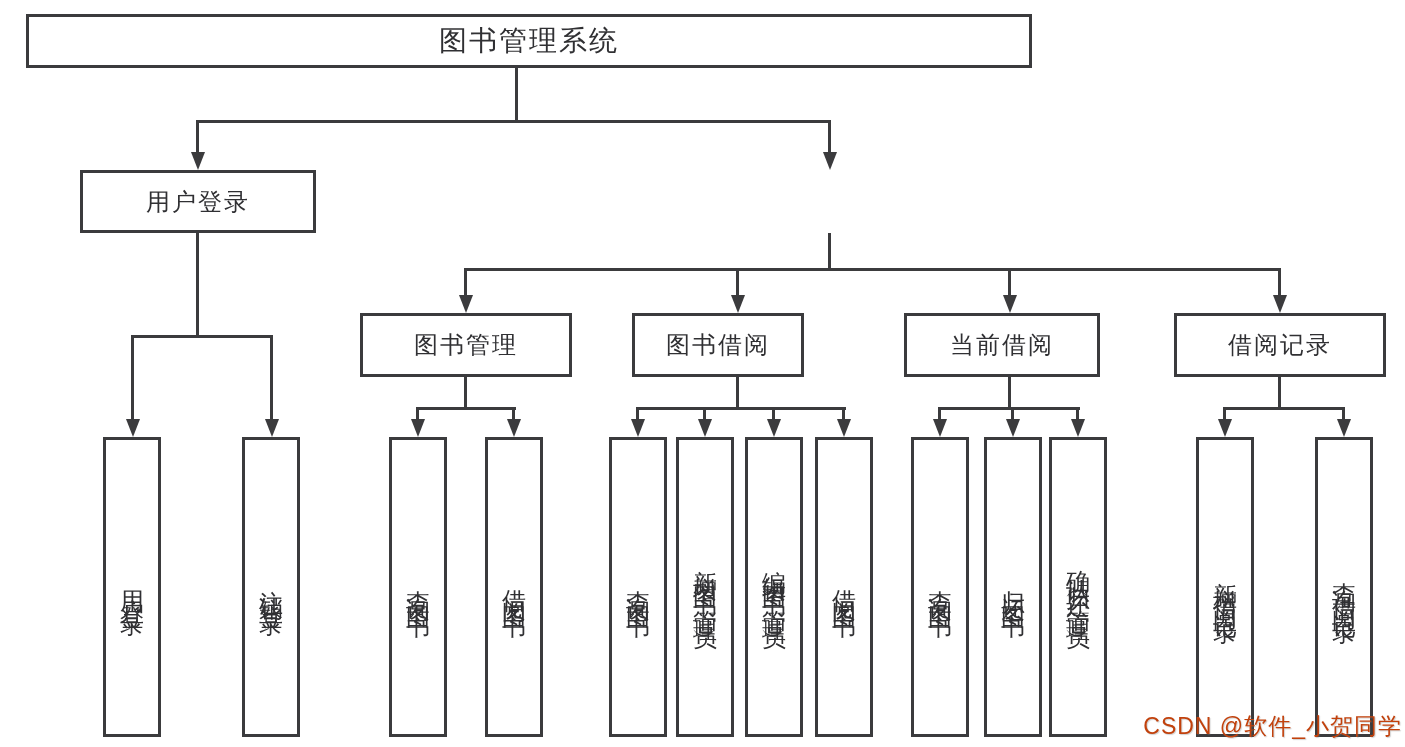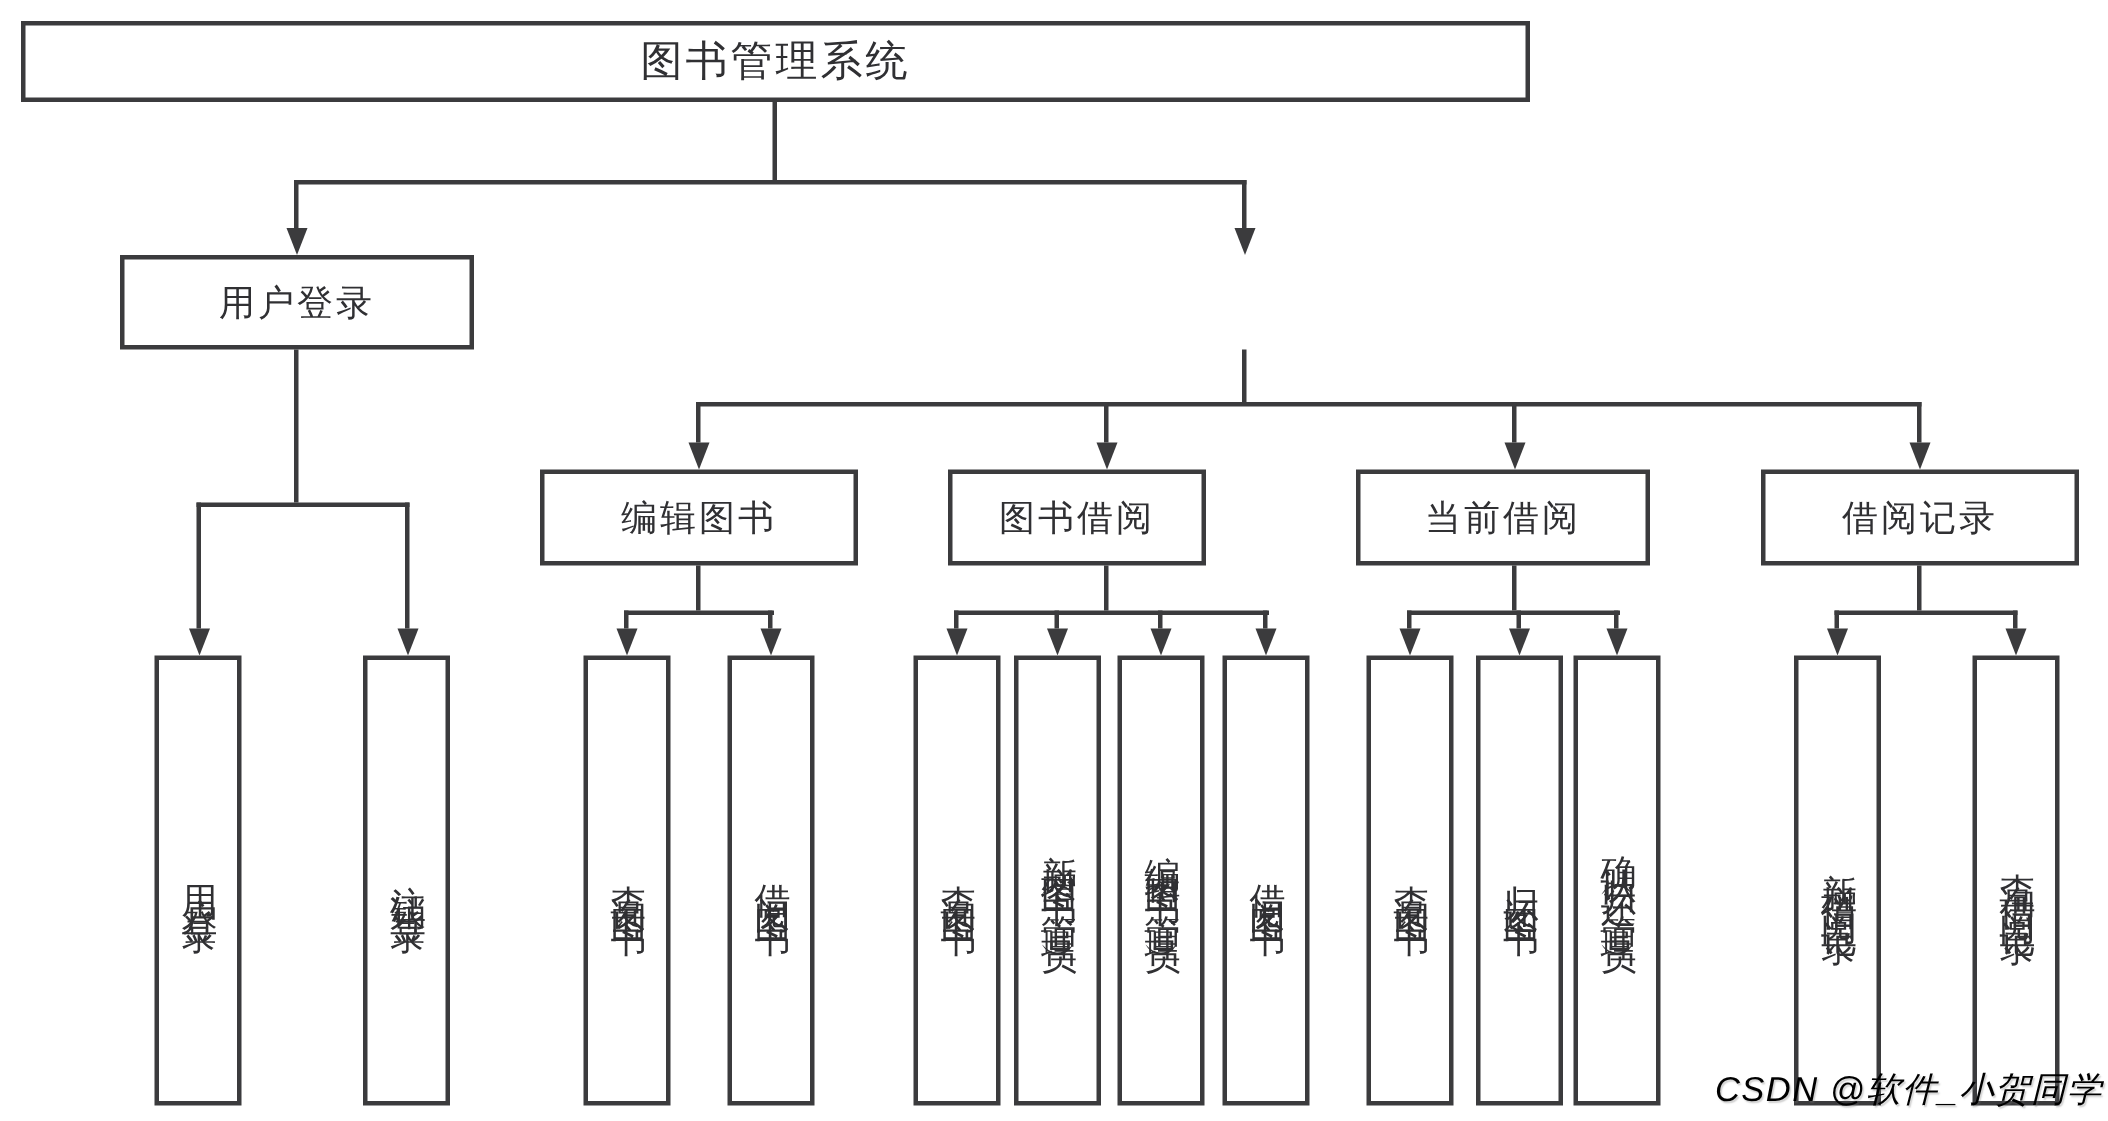--- a/index.html
+++ b/index.html
@@ -4,41 +4,40 @@
 <style>
   html,body{margin:0;padding:0;background:#ffffff;}
   body{font-family:"Liberation Sans","DejaVu Sans",sans-serif;}
   #canvas{position:relative;width:1405px;height:747px;background:#ffffff;overflow:hidden;}
   .box{
     position:absolute;box-sizing:border-box;
     border:3px solid #3b3b3d;background:#ffffff;
     display:flex;align-items:center;justify-content:center;
     color:#303033;font-size:24px;letter-spacing:2px;
   }
-  .box.root{font-size:28px;}
+  .box.root{font-size:28px;margin-left:12px;}
   .vbox{
     position:absolute;box-sizing:border-box;
     border:3px solid #3b3b3d;background:#ffffff;
     display:flex;align-items:center;justify-content:center;
     color:#303033;font-size:24px;
     writing-mode:vertical-rl;letter-spacing:8px;line-height:1;
     top:437px;width:58px;height:300px;
   }
   .vl{position:absolute;width:3px;background:#3b3b3d;}
   .hl{position:absolute;height:3px;background:#3b3b3d;}
   .ah{
     position:absolute;width:0;height:0;
     border-left:7px solid transparent;border-right:7px solid transparent;
     border-top:18px solid #3b3b3d;
   }
   .watermark{
     position:absolute;right:3px;top:711px;z-index:10;
-    color:#000000;font-size:23px;letter-spacing:1px;
+    color:#c2410c;font-size:23px;letter-spacing:1px;
     text-shadow:1px 1px 1px rgba(120,120,120,0.35);
-    font-style:italic;
   }
 </style>
 </head>
 <body>
 
 <div id="canvas">
 
   <div class="box root" style="left:14px;top:14px;width:1006px;height:54px">
     <span>图书管理系统</span>
   </div>
@@ -66,21 +65,21 @@
   <div class="vl" style="left:464px;top:268px;height:27px"></div>
   <div class="vl" style="left:736px;top:268px;height:27px"></div>
   <div class="vl" style="left:1008px;top:268px;height:27px"></div>
   <div class="vl" style="left:1278px;top:268px;height:27px"></div>
   <div class="ah" style="left:459px;top:295px"></div>
   <div class="ah" style="left:731px;top:295px"></div>
   <div class="ah" style="left:1003px;top:295px"></div>
   <div class="ah" style="left:1273px;top:295px"></div>
 
   <div class="box" style="left:360px;top:313px;width:212px;height:64px">
-    <span>编辑图书</span>
+    <span>图书管理</span>
   </div>
   <div class="box" style="left:632px;top:313px;width:172px;height:64px">
     <span>图书借阅</span>
   </div>
   <div class="box" style="left:904px;top:313px;width:196px;height:64px">
     <span>当前借阅</span>
   </div>
   <div class="box" style="left:1174px;top:313px;width:212px;height:64px">
     <span>借阅记录</span>
   </div>

